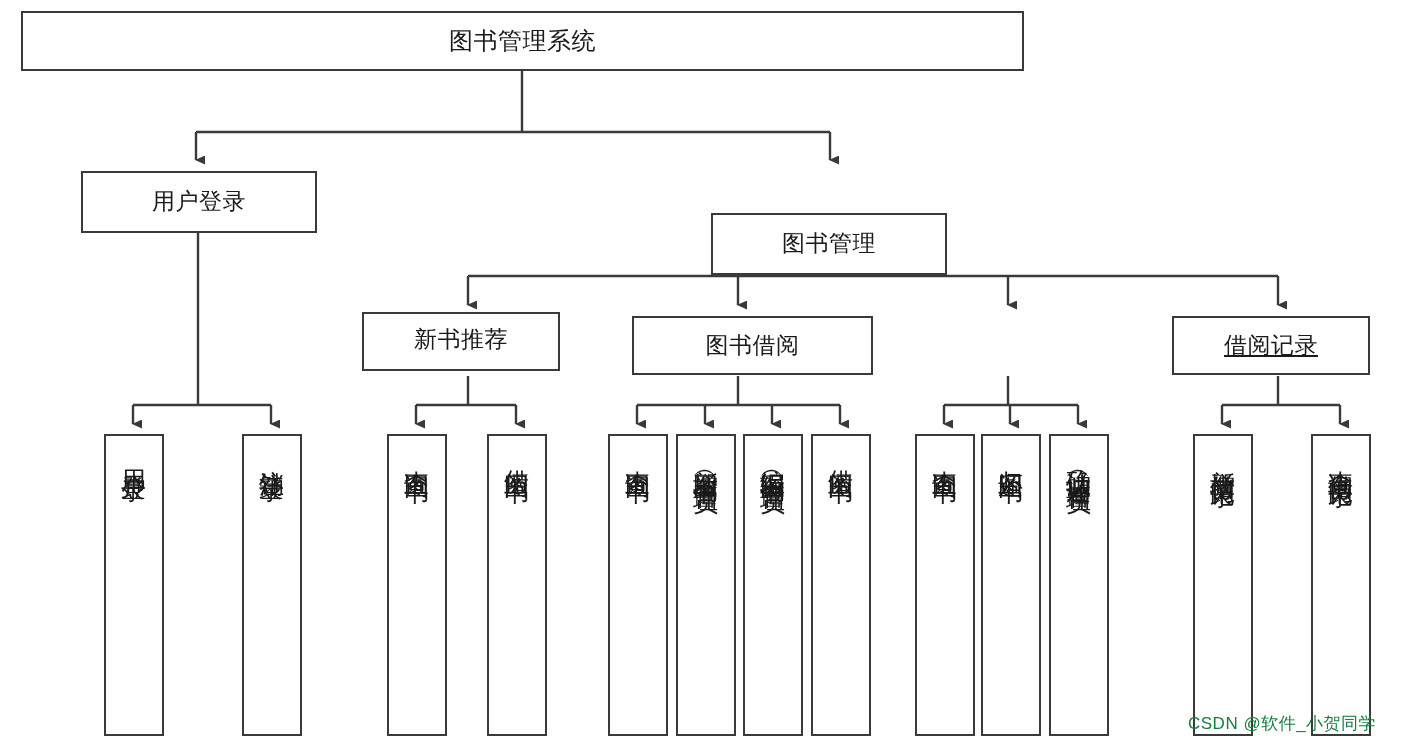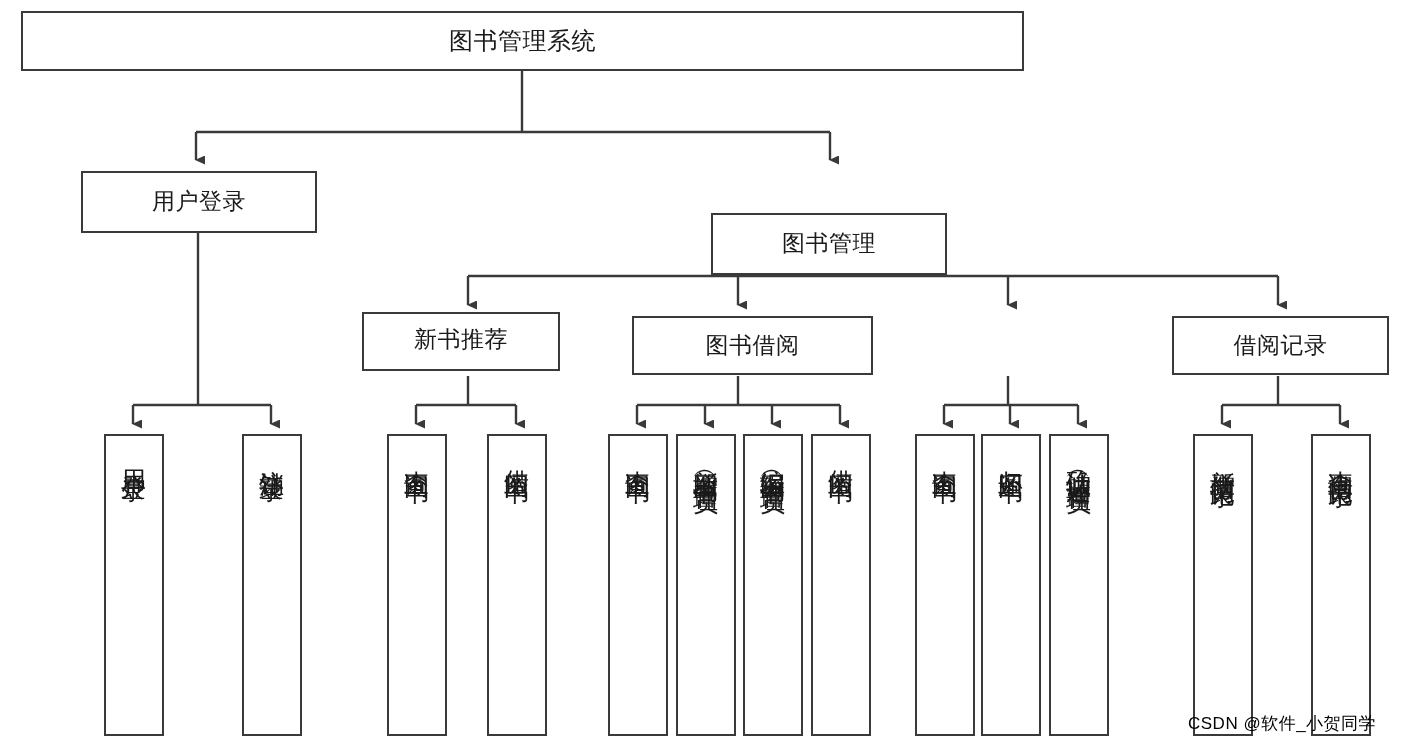--- a/index.html
+++ b/index.html
@@ -60,21 +60,21 @@
     line-height:1.04;
     letter-spacing:3px;
     white-space:normal;
     max-height:290px;
   }
   .watermark{
     position:absolute;
     left:1188px;
     top:712px;
     font-size:17px;
-    color:#000000;
+    color:#15803d;
     white-space:nowrap;
     z-index:5;
     letter-spacing:0.5px;
   }
 </style>
 </head>
 <body>
 
 <div id="diagram">
 
@@ -139,21 +139,21 @@
   <div class="node horiz" style="left:711px; top:171px; width:236px; height:62px;margin-top:42px;">
     <span class="label">图书管理</span>
   </div>
 
   <div class="node horiz" style="left:362px; top:312px; width:198px; height:59px;font-family:Liberation Mono, monospace;">
     <span class="label">新书推荐</span>
   </div>
   <div class="node horiz" style="left:632px; top:316px; width:241px; height:59px;">
     <span class="label">图书借阅</span>
   </div>
-  <div class="node horiz" style="left:1172px; top:316px; width:217px; height:59px;">
+  <div class="node horiz" style="left:1172px; top:316px; width:198px; height:59px;text-decoration:underline;">
     <span class="label">借阅记录</span>
   </div>
 
   <div class="node leaf" style="left:104px; top:434px; width:60px; height:302px;">
     <span class="label">用户登录</span>
   </div>
   <div class="node leaf" style="left:242px; top:434px; width:60px; height:302px;">
     <span class="label">注销登录</span>
   </div>
 

